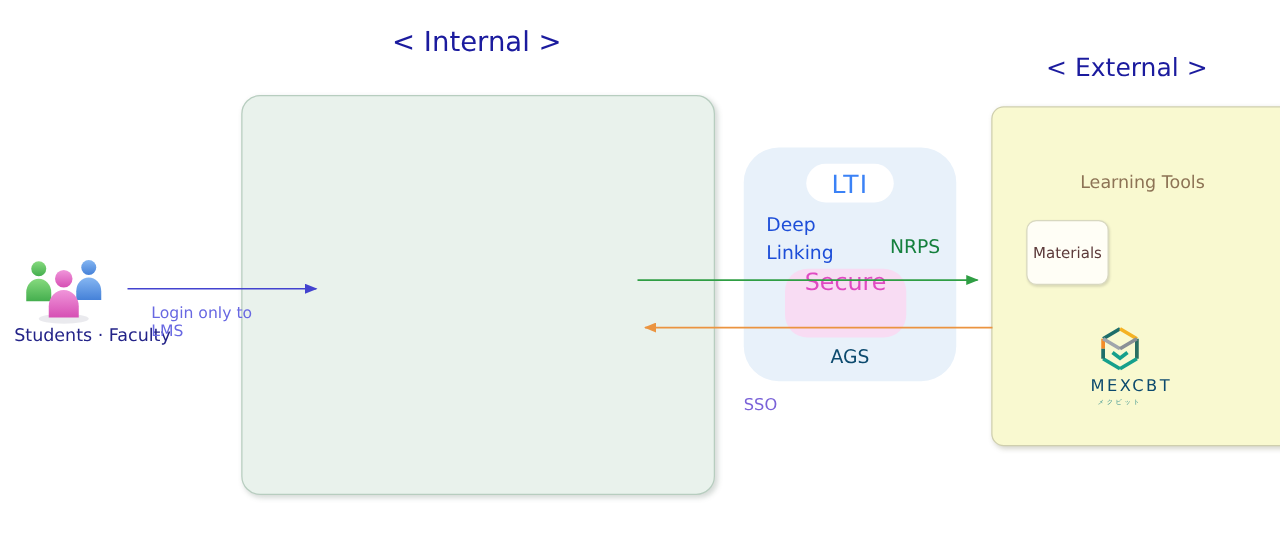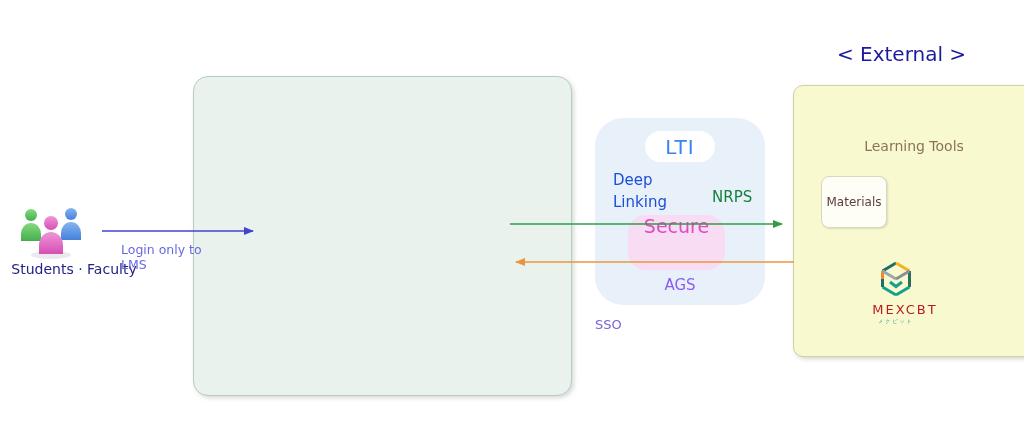--- a/index.html
+++ b/index.html
@@ -43,48 +43,49 @@
   .lti-box{left:595px;top:118px;width:170px;height:187px;background:#e8f1fa;border-radius:28px;}
   .lti-pill{left:50px;top:13px;width:70px;height:31px;background:#ffffff;border-radius:16px;
     display:flex;align-items:center;justify-content:center;font-size:20px;color:#3b82f6;
     letter-spacing:1px;position:absolute;}
   .deep-linking{left:18px;top:52px;font-size:15px;color:#1d4ed8;white-space:pre-line;
     line-height:1.45;position:absolute;}
   .nrps{left:117px;top:70px;font-size:15px;color:#15803d;position:absolute;}
   .secure-box{left:33px;top:97px;width:97px;height:55px;background:#f8dcf3;border-radius:18px;
     display:flex;justify-content:center;position:absolute;}
   .secure-text{font-size:19px;color:#e04ac2;}
-  .ags{left:0;top:158px;width:100%;text-align:center;font-size:15px;color:#8b5cf6;position:absolute;}
+  .ags{left:0;top:158px;width:100%;text-align:center;font-size:15px;color:#0c4a6e;position:absolute;}
   .sso{left:595px;top:317px;width:170px;text-align:left;font-size:13px;color:#7a62d8;}
 
   .external-box{left:793px;top:85px;width:217px;height:270px;background:#f9f9d0;
     border:1px solid #cfcfae;border-radius:10px;box-shadow:2px 2px 4px rgba(120,120,90,.3);padding-left:23px;}
   .lt-label{left:0;top:52px;width:100%;text-align:center;font-size:14px;color:#8d7355;position:absolute;}
   .ext-module{background:#fffef6;border:1px solid #d8d8c0;border-radius:8px;display:flex;
     align-items:center;justify-content:center;font-size:12px;color:#5d3b3b;
     box-shadow:1px 1px 2px rgba(0,0,0,.12);position:absolute;text-align:center;white-space:pre-line;line-height:1.4;}
   .ext-materials{left:27px;top:90px;width:64px;height:50px;}
   .ext-test{left:115px;top:87px;width:66px;height:58px;}
   .mexcbt{left:12px;top:173px;width:180px;display:flex;flex-direction:column;align-items:center;position:absolute;}
-  .mexcbt-name{font-size:13px;color:#b91c1c;letter-spacing:2px;margin-top:3px;margin-left:18px;}
+  .mexcbt-name{font-size:13px;color:#0c4a6e;letter-spacing:2px;margin-top:3px;margin-left:18px;}
   .mexcbt-sub{font-size:5px;color:#2b8a8a;letter-spacing:2px;margin-top:1px;}
 
   .actor-label{left:4px;top:261px;width:140px;text-align:center;font-size:14px;color:#232388;}
   .login-label{left:121px;top:242px;width:110px;font-size:12.5px;color:#6868e2;}
 
   .arrows{position:absolute;left:0;top:0;z-index:6;pointer-events:none;}
   .people{left:18px;top:206px;z-index:2;}
   .layer{z-index:1;}
   .txt{z-index:3;}
 </style>
 </head>
 <body>
 
 <div class="canvas">
 
+  <div class="section-title title-internal">&lt; Internal &gt;</div>
   <div class="section-title title-external">&lt; External &gt;</div>
 
   <div class="abs internal-box layer"></div>
 
   <div class="abs lms-box">
     <div class="abs lms-title">LMS</div>
     <div class="abs lms-subtitle">Learning Platform</div>
 
     <div class="module-grid">
       <div class="module">Materials</div>

